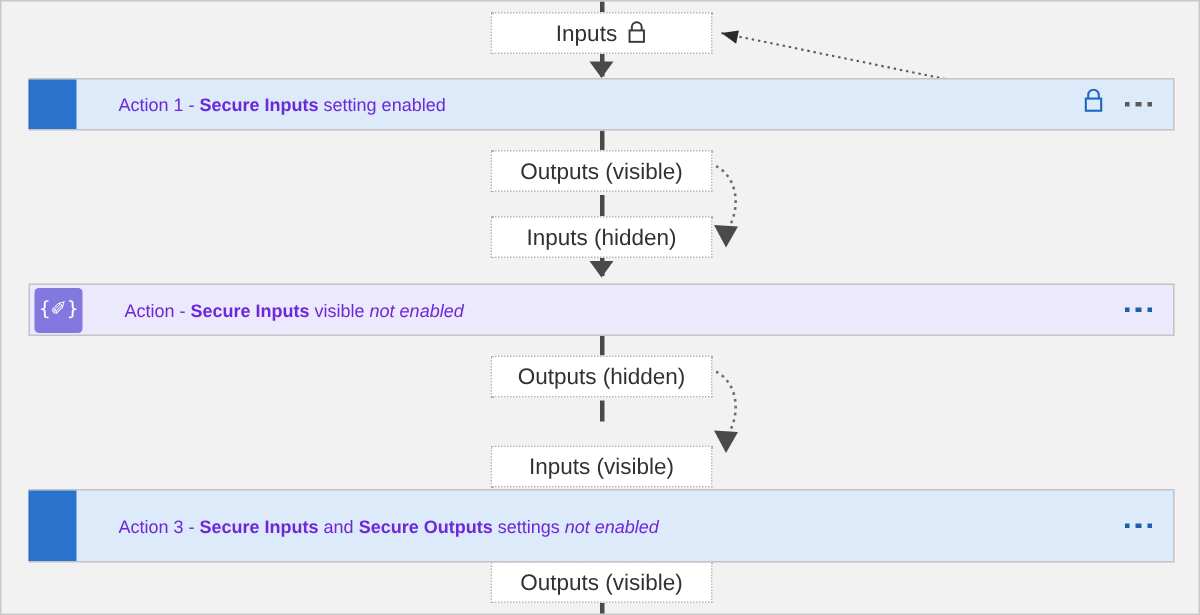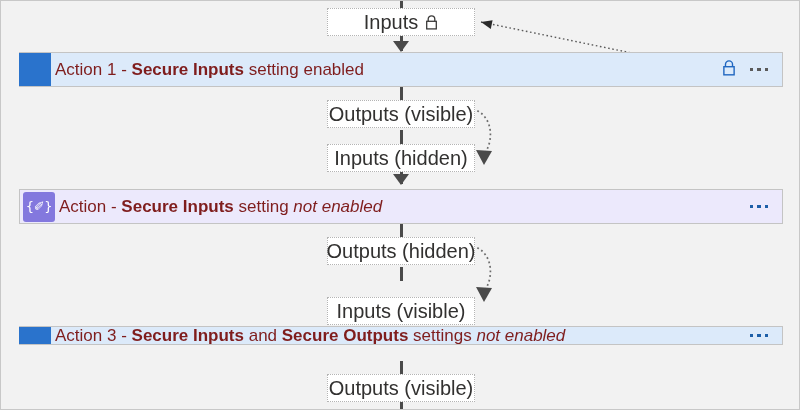--- a/index.html
+++ b/index.html
@@ -26,21 +26,21 @@
 
   
   .flowbox {
     position: absolute;
     box-sizing: border-box;
     background: #ffffff;
     border: 1px dotted #b4b4b4;
     display: flex;
     align-items: center;
     justify-content: center;
-    font-size: 20px;
+    font-size: 15px;
     color: #323130;
     white-space: nowrap;
   }
   .flowbox .lock-dark {
     display: inline-block;
     margin-left: 7px;
     position: relative;
     top: 1px;
   }
 
@@ -75,23 +75,23 @@
     height: 30px;
   }
   .compose-glyph {
     color: #ffffff;
     font-size: 13px;
     letter-spacing: -0.3px;
     font-family: "DejaVu Sans", sans-serif;
   }
 
   .row-label {
-    margin-left: 4px;
-    font-size: 17px;
-    color: #7f1d1d;
+    margin-left: 28px;
+    font-size: 12px;
+    color: #6d28d9;
     white-space: nowrap;
   }
   .row-label b { font-weight: bold; }
   .row-label i { font-style: italic; }
 
   .row-right {
     margin-left: auto;
     display: flex;
     align-items: center;
     gap: 14px;
@@ -205,32 +205,32 @@
           <span></span>
       </span>
     </div>
   </div>
 
   <div class="row compose" style="left:18px; top:188px; width:764px; height:35px;">
     <div class="row-icon purple">
       <span class="compose-glyph">{✐}</span>
     </div>
     <div class="row-label">
-      <span>Action - </span><b>Secure Inputs</b><span> setting </span><i>not enabled</i>
+      <span>Action - </span><b>Secure Inputs</b><span> visible </span><i>not enabled</i>
     </div>
     <div class="row-right">
       <span class="ellipsis">
         <span></span>
           <span></span>
           <span></span>
       </span>
     </div>
   </div>
 
-  <div class="row action" style="left:18px; top:325px; width:764px; height:19px;">
+  <div class="row action" style="left:18px; top:325px; width:764px; height:49px;">
     <div class="row-icon blue"></div>
     <div class="row-label">
       <span>Action 3 - </span><b>Secure Inputs</b><span> and </span><b>Secure Outputs</b><span> settings </span><i>not enabled</i>
     </div>
     <div class="row-right">
       <span class="ellipsis">
         <span></span>
           <span></span>
           <span></span>
       </span>

